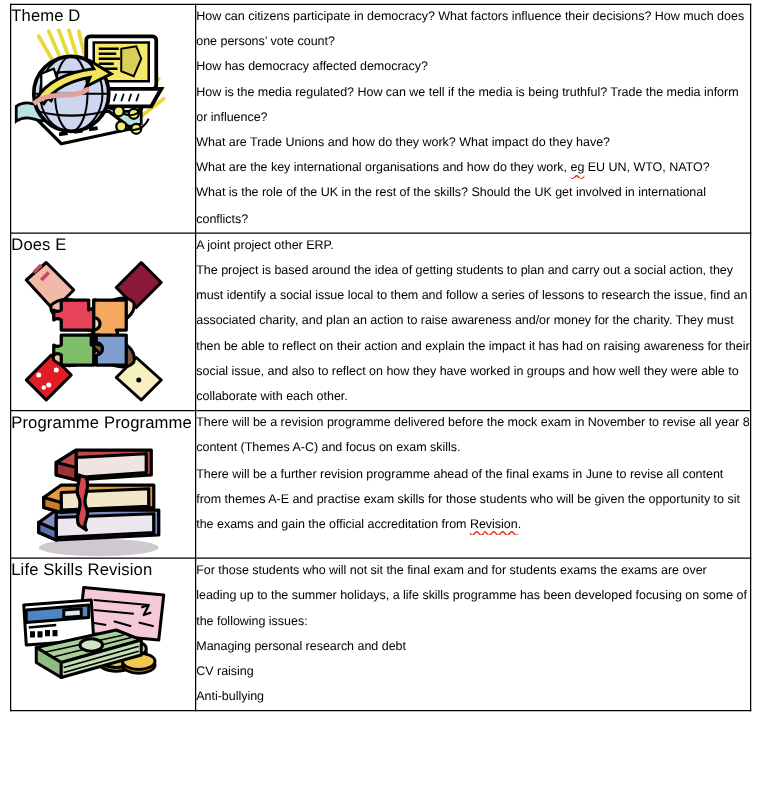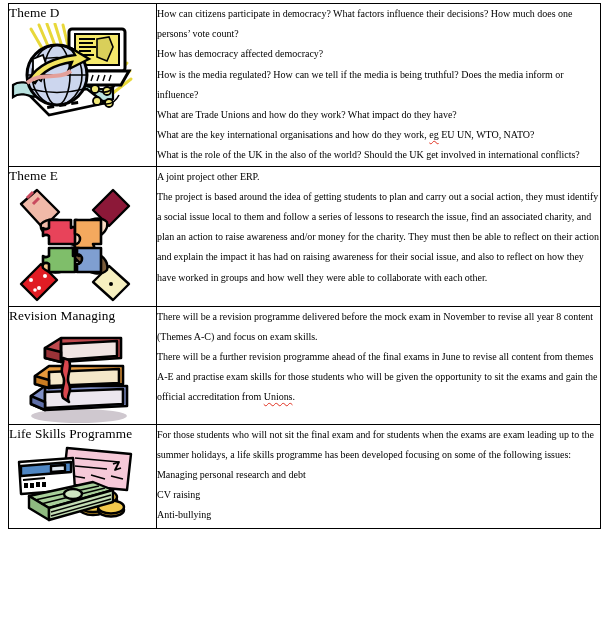--- a/index.html
+++ b/index.html
@@ -12,21 +12,20 @@
     height: 638px;
     font-family: "Liberation Sans", sans-serif;
     color: #000000;
     overflow: hidden;
   }
   .page {
     position: relative;
     width: 610px;
     height: 474px;
     box-sizing: border-box;
-    font-family: Liberation Serif, serif;
   }
   table.curriculum-table {
     position: absolute;
     left: 8px;
     top: 3px;
     width: 593px;
     border-collapse: collapse;
     table-layout: fixed;
   }
   table.curriculum-table td {
@@ -151,31 +150,31 @@
                 <path d="M90 68 Q100 72 106 62" fill="none" stroke="#000000" stroke-width="1.6"></path>
                 <path d="M92 80 Q104 84 110 72" fill="none" stroke="#000000" stroke-width="1.6"></path>
               </g>
             </svg>
           </div>
         </td>
         <td class="body-cell">
           <div class="cell-text">
             <p>How can citizens participate in democracy? What factors influence their decisions? How much does one persons’ vote count?</p>
             <p>How has democracy affected democracy?</p>
-            <p>How is the media regulated? How can we tell if the media is being truthful? Does the media inform or influence?</p>
+            <p>How is the media regulated? How can we tell if the media is being truthful? Trade the media inform or influence?</p>
             <p>What are Trade Unions and how do they work? What impact do they have?</p>
             <p>What are the key international organisations and how do they work, <span class="misspelled">eg</span> EU UN, WTO, NATO?</p>
-            <p>What is the role of the UK in the also of the world? Should the UK get involved in international conflicts?</p>
+            <p>What is the role of the UK in the rest of the skills? Should the UK get involved in international conflicts?</p>
           </div>
         </td>
       </tr>
 
       <tr>
         <td class="label-cell">
-          <div class="row-label">Theme E</div>
+          <div class="row-label">Does E</div>
           <div class="art-wrap" style="margin-left:6px;">
             <svg width="120" height="120" viewBox="0 0 120 120" xmlns="http://www.w3.org/2000/svg">
               <g stroke="#000000" stroke-width="2.4" stroke-linejoin="round">
 
                 <path d="M6 18 L22 4 L44 26 L28 42 Z" fill="#f0b9a8"></path>
                 <path d="M12 12 L18 6 M18 18 L24 12" stroke="#c94a5e" stroke-width="3"></path>
 
                 <path d="M26 38 C32 32 44 32 52 38 L62 48 C66 52 62 60 56 58 L42 52 C34 50 24 46 26 38 Z" fill="#f0b9a8"></path>
                 <g stroke="#000000" stroke-width="1.4" fill="none">
                   <path d="M36 42 L52 48"></path>
@@ -227,21 +226,21 @@
         <td class="body-cell">
           <div class="cell-text">
             <p>A joint project other ERP.</p>
             <p>The project is based around the idea of getting students to plan and carry out a social action, they must identify a social issue local to them and follow a series of lessons to research the issue, find an associated charity, and plan an action to raise awareness and/or money for the charity. They must then be able to reflect on their action and explain the impact it has had on raising awareness for their social issue, and also to reflect on how they have worked in groups and how well they were able to collaborate with each other.</p>
           </div>
         </td>
       </tr>
 
       <tr>
         <td class="label-cell">
-          <div class="row-label">Revision Managing</div>
+          <div class="row-label">Programme Programme</div>
           <div class="art-wrap" style="margin-left:14px;">
             <svg width="118" height="98" viewBox="0 0 118 98" xmlns="http://www.w3.org/2000/svg">
               <ellipse cx="56" cy="90" rx="48" ry="7" fill="#cfc8cf"></ellipse>
               <g stroke="#000000" stroke-width="2.6" stroke-linejoin="round">
 
                 <path d="M8 70 L22 60 L104 60 L104 80 L22 84 L8 78 Z" fill="#7f8fc8"></path>
                 <path d="M22 60 L22 84" fill="none"></path>
                 <path d="M22 66 L100 63 L100 78 L22 82 Z" fill="#ece7ef"></path>
                 <path d="M8 70 L8 78 L22 84 L22 76 Z" fill="#5e6ea8"></path>
 
@@ -255,28 +254,28 @@
                 <path d="M38 12 L38 36" fill="none"></path>
 
                 <path d="M46 34 C50 44 42 50 46 58 C50 66 42 70 46 76 L40 72 C36 64 44 58 40 50 C36 42 42 38 40 32 Z" fill="#d9474e"></path>
               </g>
             </svg>
           </div>
         </td>
         <td class="body-cell">
           <div class="cell-text">
             <p>There will be a revision programme delivered before the mock exam in November to revise all year 8 content (Themes A-C) and focus on exam skills.</p>
-            <p>There will be a further revision programme ahead of the final exams in June to revise all content from themes A-E and practise exam skills for those students who will be given the opportunity to sit the exams and gain the official accreditation from <span class="misspelled">Unions</span>.</p>
+            <p>There will be a further revision programme ahead of the final exams in June to revise all content from themes A-E and practise exam skills for those students who will be given the opportunity to sit the exams and gain the official accreditation from <span class="misspelled">Revision</span>.</p>
           </div>
         </td>
       </tr>
 
       <tr>
         <td class="label-cell">
-          <div class="row-label">Life Skills Programme</div>
+          <div class="row-label">Life Skills Revision</div>
           <div class="art-wrap" style="margin-left:6px;">
             <svg width="120" height="84" viewBox="0 0 120 84" xmlns="http://www.w3.org/2000/svg">
               <g stroke="#000000" stroke-width="2.4" stroke-linejoin="round">
 
                 <path d="M52 4 L116 10 L112 46 L48 40 Z" fill="#f6c9d8"></path>
                 <g stroke="#000000" stroke-width="1.6" fill="none">
                   <path d="M60 14 L104 18"></path>
                   <path d="M60 22 L92 25"></path>
                   <path d="M58 32 L70 34 M76 31 L90 35 M96 32 L108 35"></path>
                 </g>
@@ -309,21 +308,21 @@
                   <path d="M36 68 L96 51"></path>
                   <path d="M36 72 L96 55"></path>
                 </g>
                 <ellipse cx="58" cy="50" rx="9" ry="5" fill="#cfe5c2"></ellipse>
               </g>
             </svg>
           </div>
         </td>
         <td class="body-cell">
           <div class="cell-text">
-            <p>For those students who will not sit the final exam and for students when the exams are exam leading up to the summer holidays, a life skills programme has been developed focusing on some of the following issues:</p>
+            <p>For those students who will not sit the final exam and for students exams the exams are over leading up to the summer holidays, a life skills programme has been developed focusing on some of the following issues:</p>
             <p>Managing personal research and debt</p>
             <p>CV raising</p>
             <p>Anti-bullying</p>
 
           </div>
         </td>
       </tr>
 
     </tbody>
   </table>

